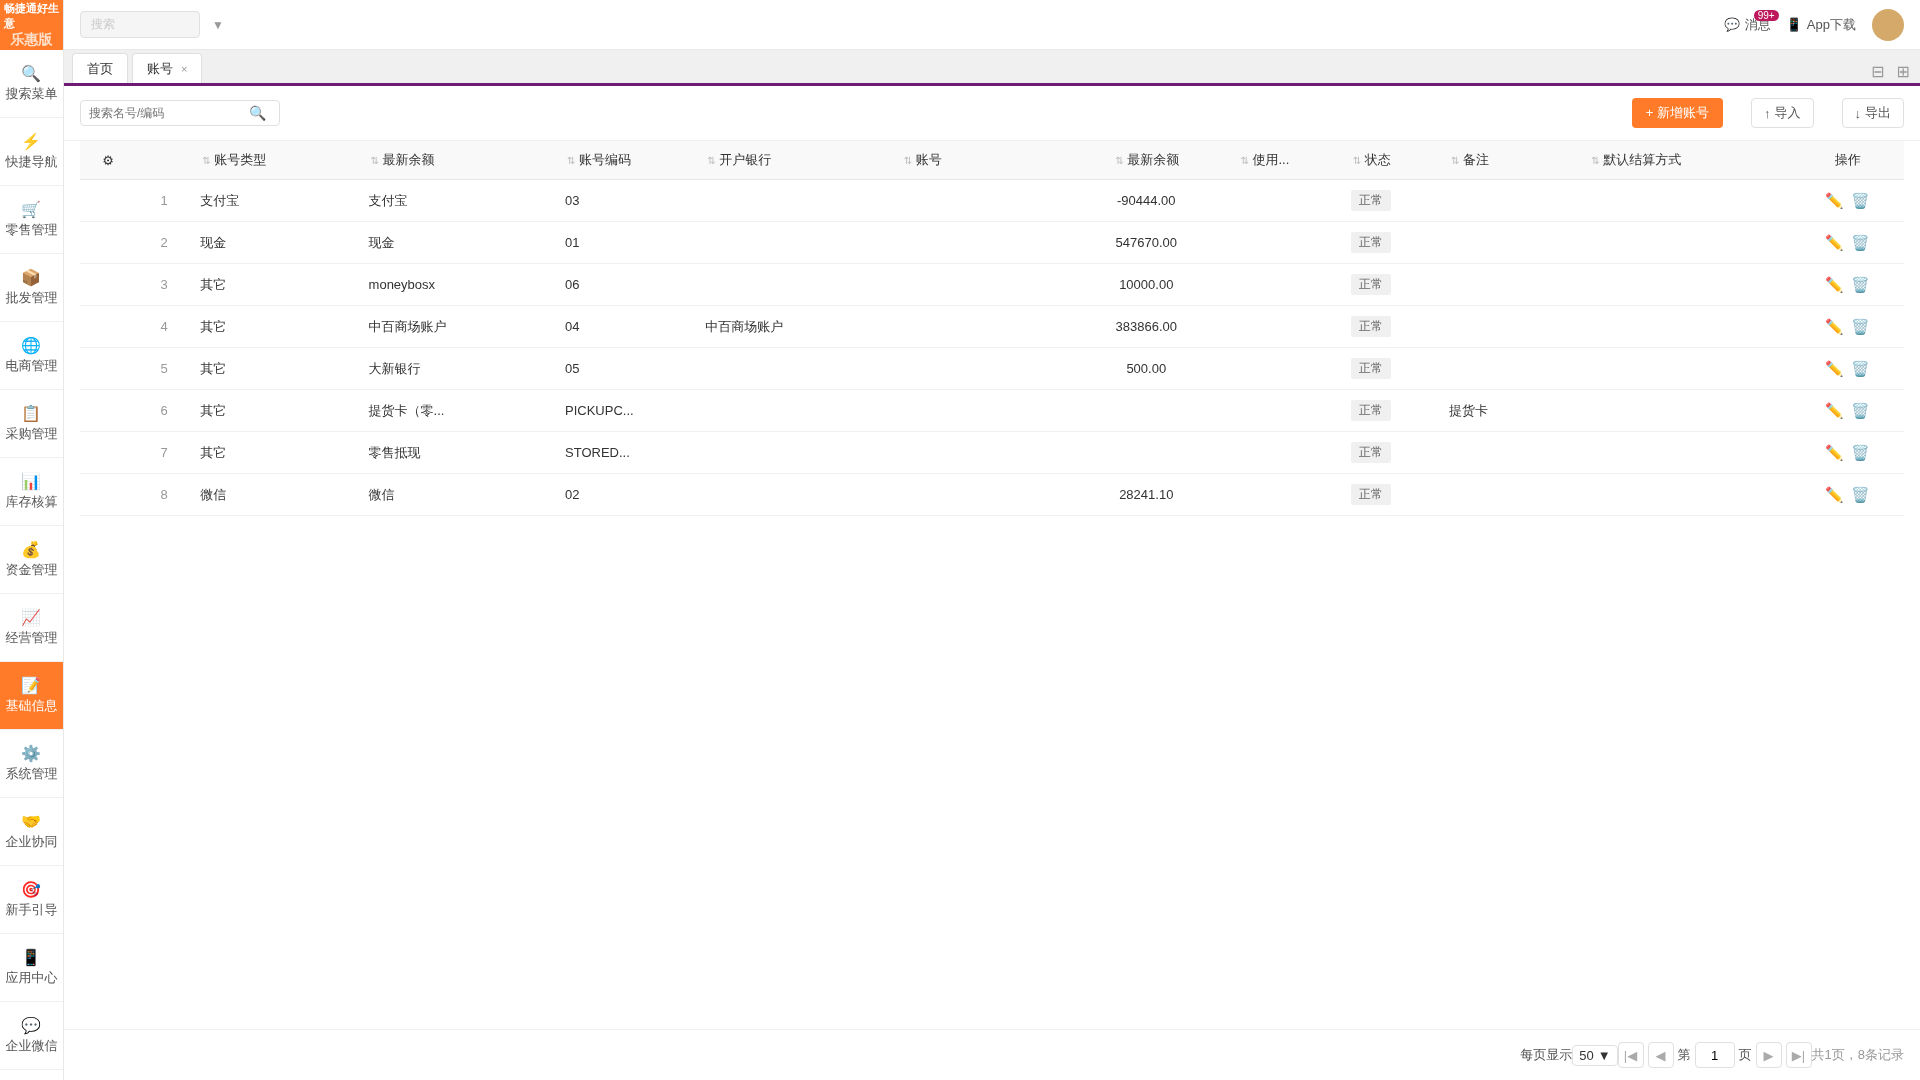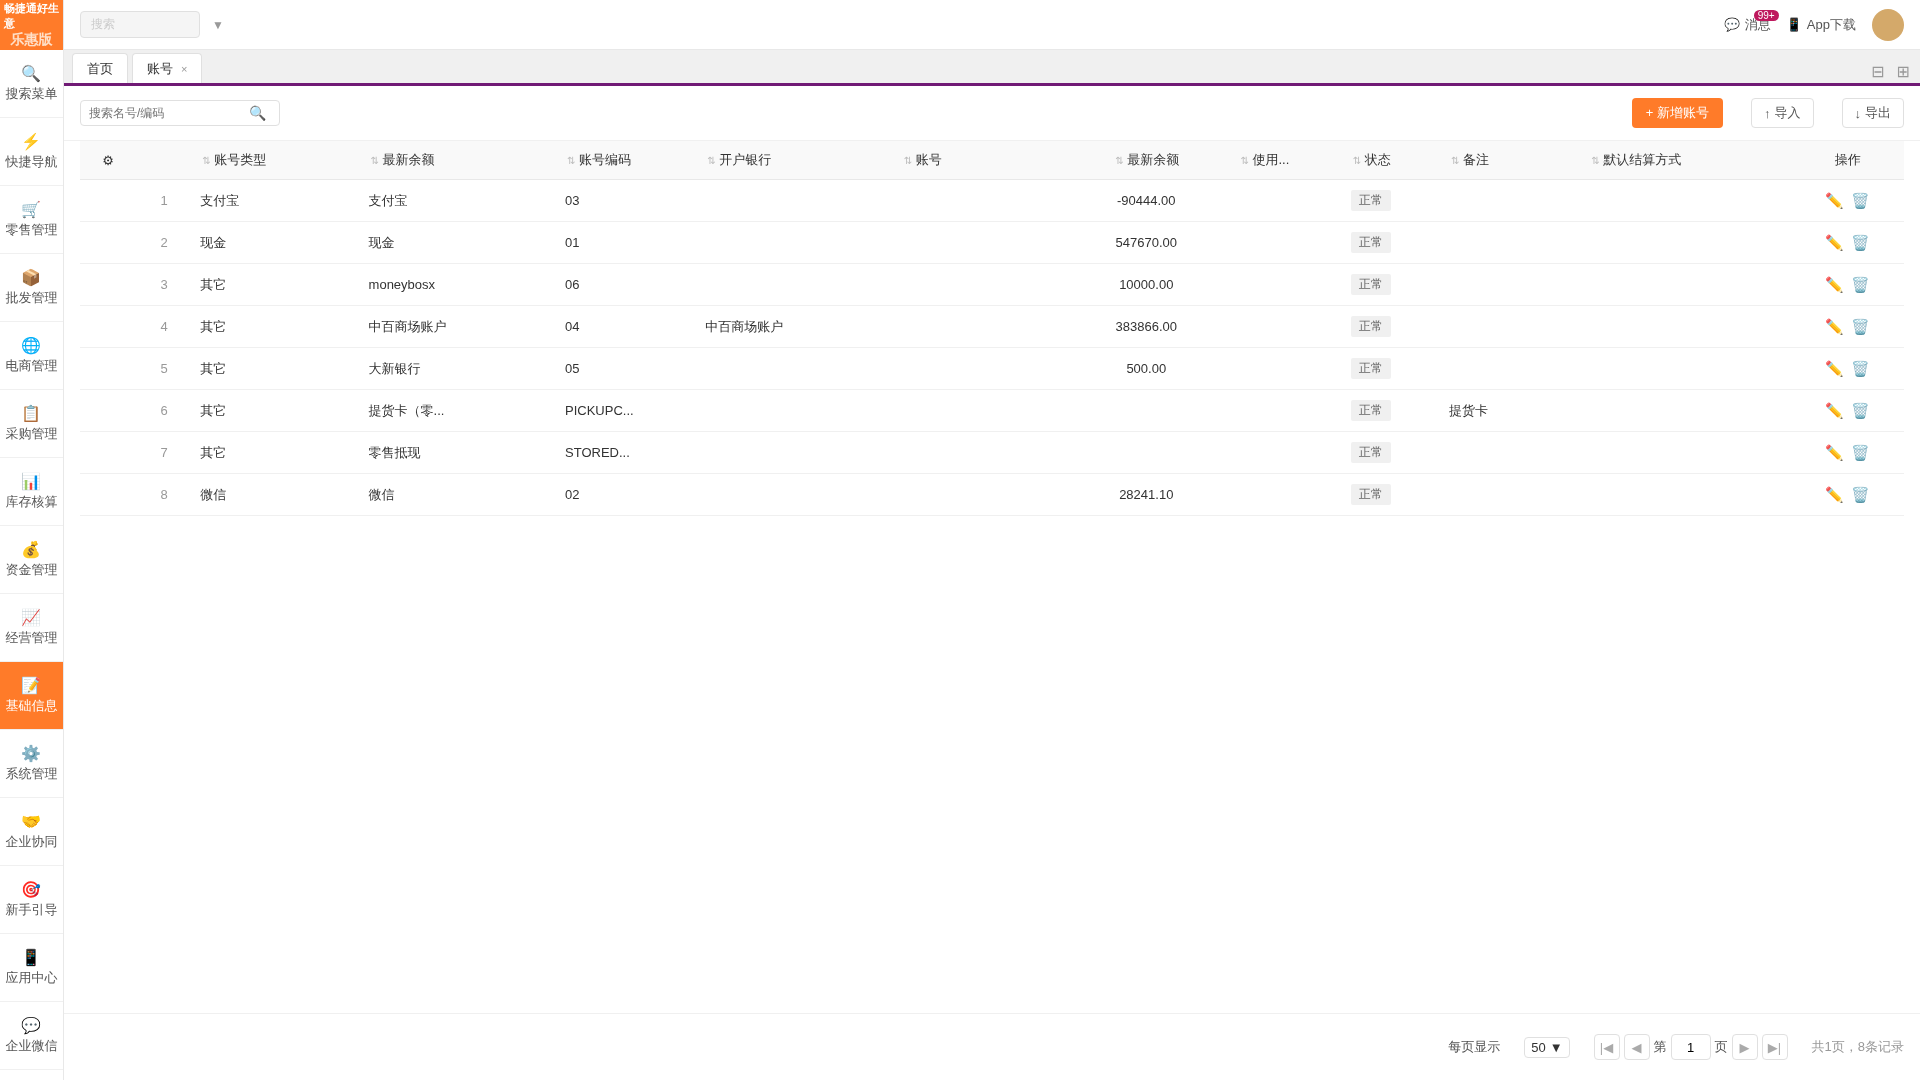--- a/index.html
+++ b/index.html
@@ -294,23 +294,23 @@
       color: #aaa;
       cursor: pointer;
       font-size: 15px;
     }
 
     
     .pagination {
       display: flex;
       align-items: center;
       justify-content: flex-end;
-      padding: 20px 16px;
+      padding: 12px 16px;
       border-top: 1px solid #f0f0f0;
-      gap: 24px;
+      gap: 0;
       font-size: 13px;
       color: #555;
     }
     .page-size-select {
       border: 1px solid #e0e0e0;
       border-radius: 4px;
       padding: 2px 6px;
       font-size: 13px;
       color: #333;
       display: flex;

